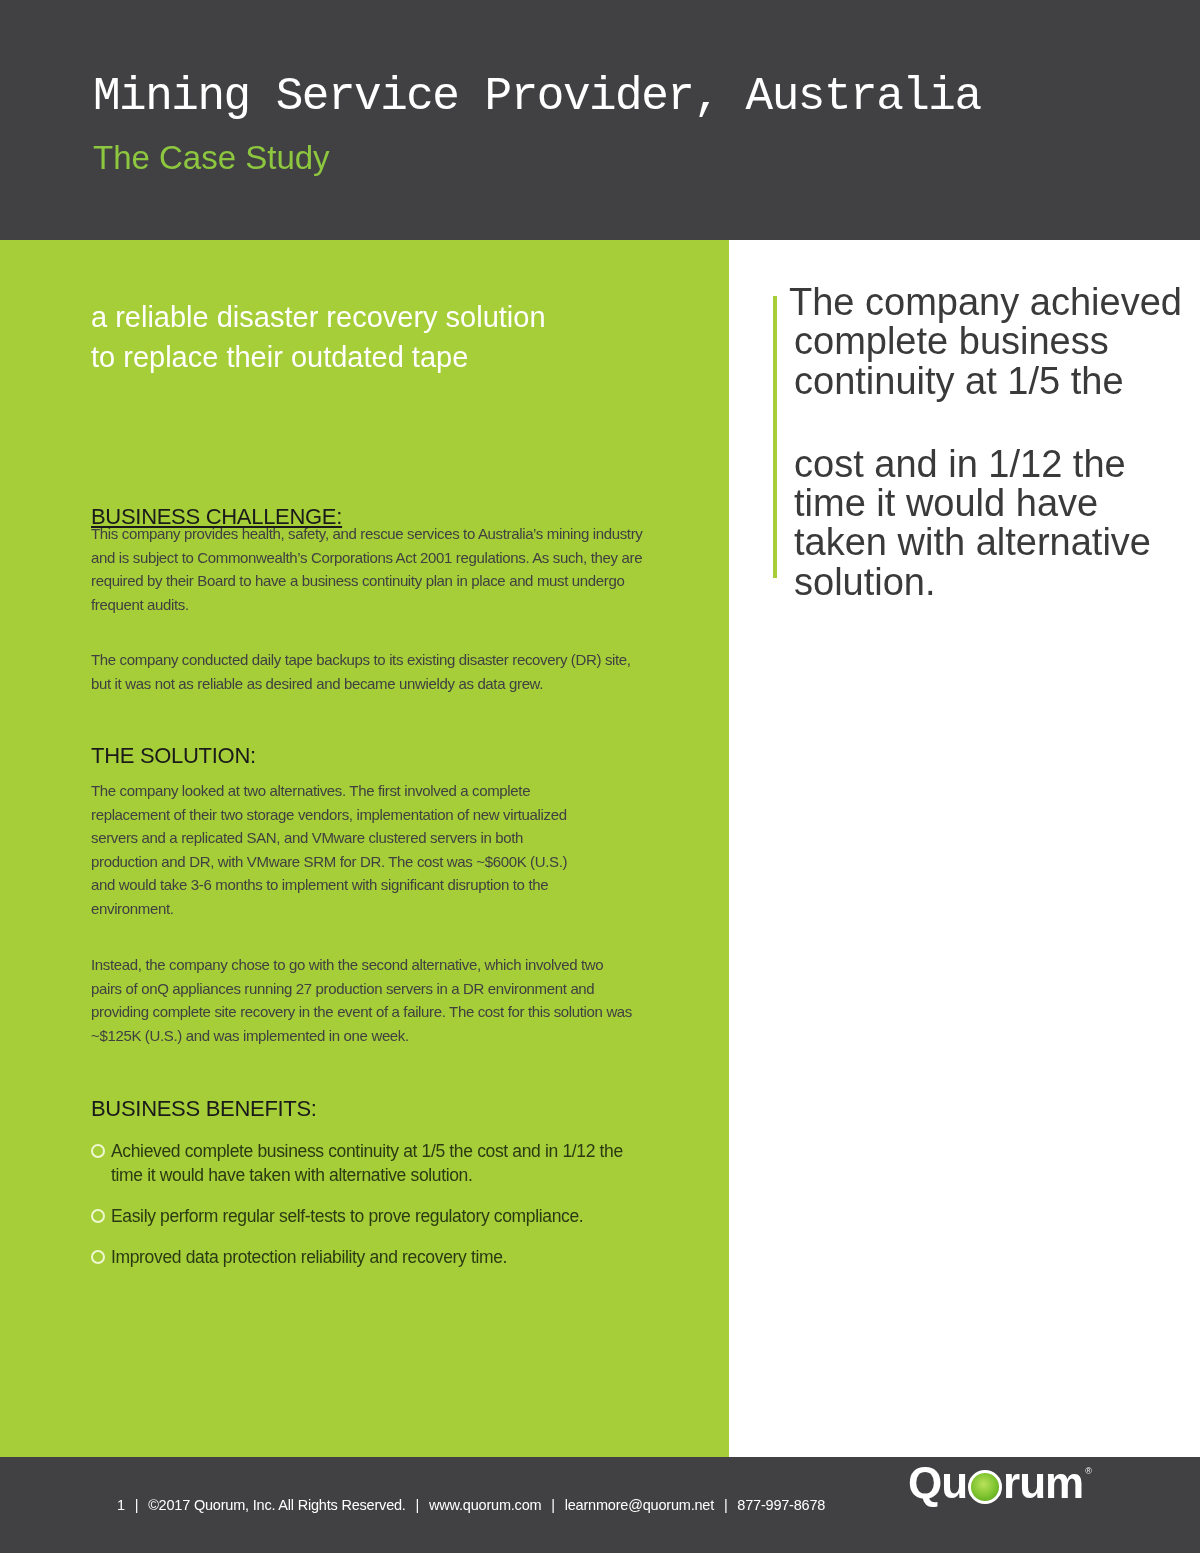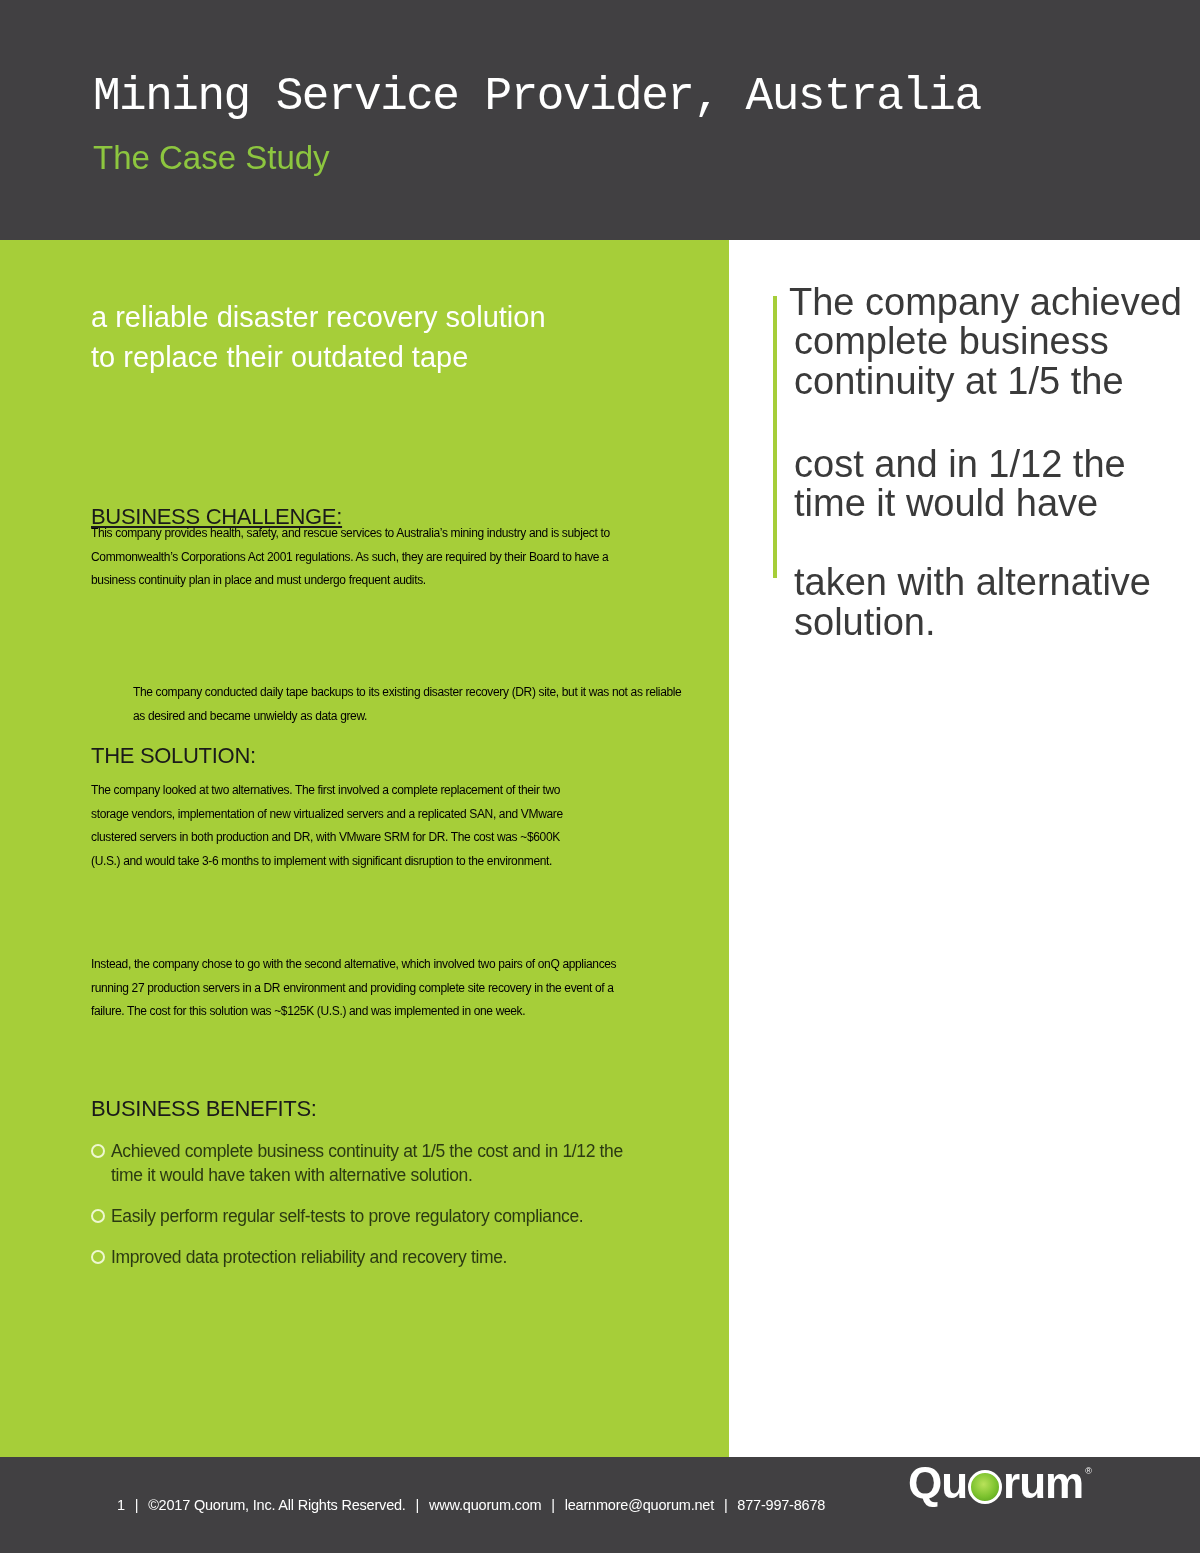--- a/index.html
+++ b/index.html
@@ -33,21 +33,21 @@
     position: absolute; left: 91px; top: 298px; width: 560px;
     font-size: 29px; line-height: 39.5px; color: #ffffff; font-weight: 500;
   }
   .section-heading {
     position: absolute; left: 91px;
     font-size: 22px; color: #1a1a1a; font-weight: 400; line-height: 28px;
     letter-spacing: -0.3px;
   }
   .para {
     position: absolute; left: 91px; width: 560px;
-    font-size: 12px; line-height: 23.6px; color: #000000; letter-spacing: -0.35px;
+    font-size: 15px; line-height: 23.6px; color: #404040; letter-spacing: -0.35px;
   }
   .benefit {
     position: absolute; left: 91px; width: 560px;
     font-size: 17.5px; line-height: 23.6px; color: #2b3a12; letter-spacing: -0.35px;
     padding-left: 20px; box-sizing: border-box;
   }
   .bullet {
     position: absolute; left: 0; top: 4px; width: 10px; height: 10px;
     border: 2px solid #eef7d0; border-radius: 50%;
   }
@@ -93,21 +93,21 @@
 
 <div class="left-panel"></div>
 
 <div class="intro">
   <div>a reliable disaster recovery solution</div>
   <div>to replace their outdated tape</div>
 </div>
 
 <div class="section-heading" style="top:503px;text-decoration:underline;">BUSINESS CHALLENGE:</div>
 <div class="para" style="top:522px;">This company provides health, safety, and rescue services to Australia’s mining industry and is subject to Commonwealth’s Corporations Act 2001 regulations. As such, they are required by their Board to have a business continuity plan in place and must undergo frequent audits.</div>
-<div class="para" style="top:681px;margin-left:42px;">The company conducted daily tape backups to its existing disaster recovery (DR) site, but it was not as reliable as desired and became unwieldy as data grew.</div>
+<div class="para" style="top:648px;">The company conducted daily tape backups to its existing disaster recovery (DR) site, but it was not as reliable as desired and became unwieldy as data grew.</div>
 
 <div class="section-heading" style="top:742px;">THE SOLUTION:</div>
 <div class="para" style="top:779px; width:490px;">The company looked at two alternatives. The first involved a complete replacement of their two storage vendors, implementation of new virtualized servers and a replicated SAN, and VMware clustered servers in both production and DR, with VMware SRM for DR. The cost was ~$600K (U.S.) and would take 3-6 months to implement with significant disruption to the environment.</div>
 <div class="para" style="top:953px; width:545px;">Instead, the company chose to go with the second alternative, which involved two pairs of onQ appliances running 27 production servers in a DR environment and providing complete site recovery in the event of a failure. The cost for this solution was ~$125K (U.S.) and was implemented in one week.</div>
 
 <div class="section-heading" style="top:1095px;">BUSINESS BENEFITS:</div>
 <div class="benefit" style="top:1140px; width:540px;">
   <span class="bullet"></span>
   <span>Achieved complete business continuity at 1/5 the cost and in 1/12 the time it would have taken with alternative solution.</span>
 </div>
@@ -120,21 +120,21 @@
   <span>Improved data protection reliability and recovery time.</span>
 </div>
 
 <div class="quote-bar"></div>
 <div class="quote">
   <span>The company achieved</span>
   <span style="padding-left:5px;">complete business</span>
   <span style="padding-left:5px;">continuity at 1/5 the</span>
   <span style="padding-left:5px;margin-top:44px;">cost and in 1/12 the</span>
   <span style="padding-left:5px;">time it would have</span>
-  <span style="padding-left:5px;margin-top:40px;">taken with alternative</span>
+  <span style="padding-left:5px;">taken with alternative</span>
   <span style="padding-left:5px;">solution.</span>
 </div>
 
 <div class="footer"></div>
 <div class="footer-text">
   <span>1</span>
   <span class="sep">|</span>
   <span>©2017 Quorum, Inc. All Rights Reserved.</span>
   <span class="sep">|</span>
   <span>www.quorum.com</span>

